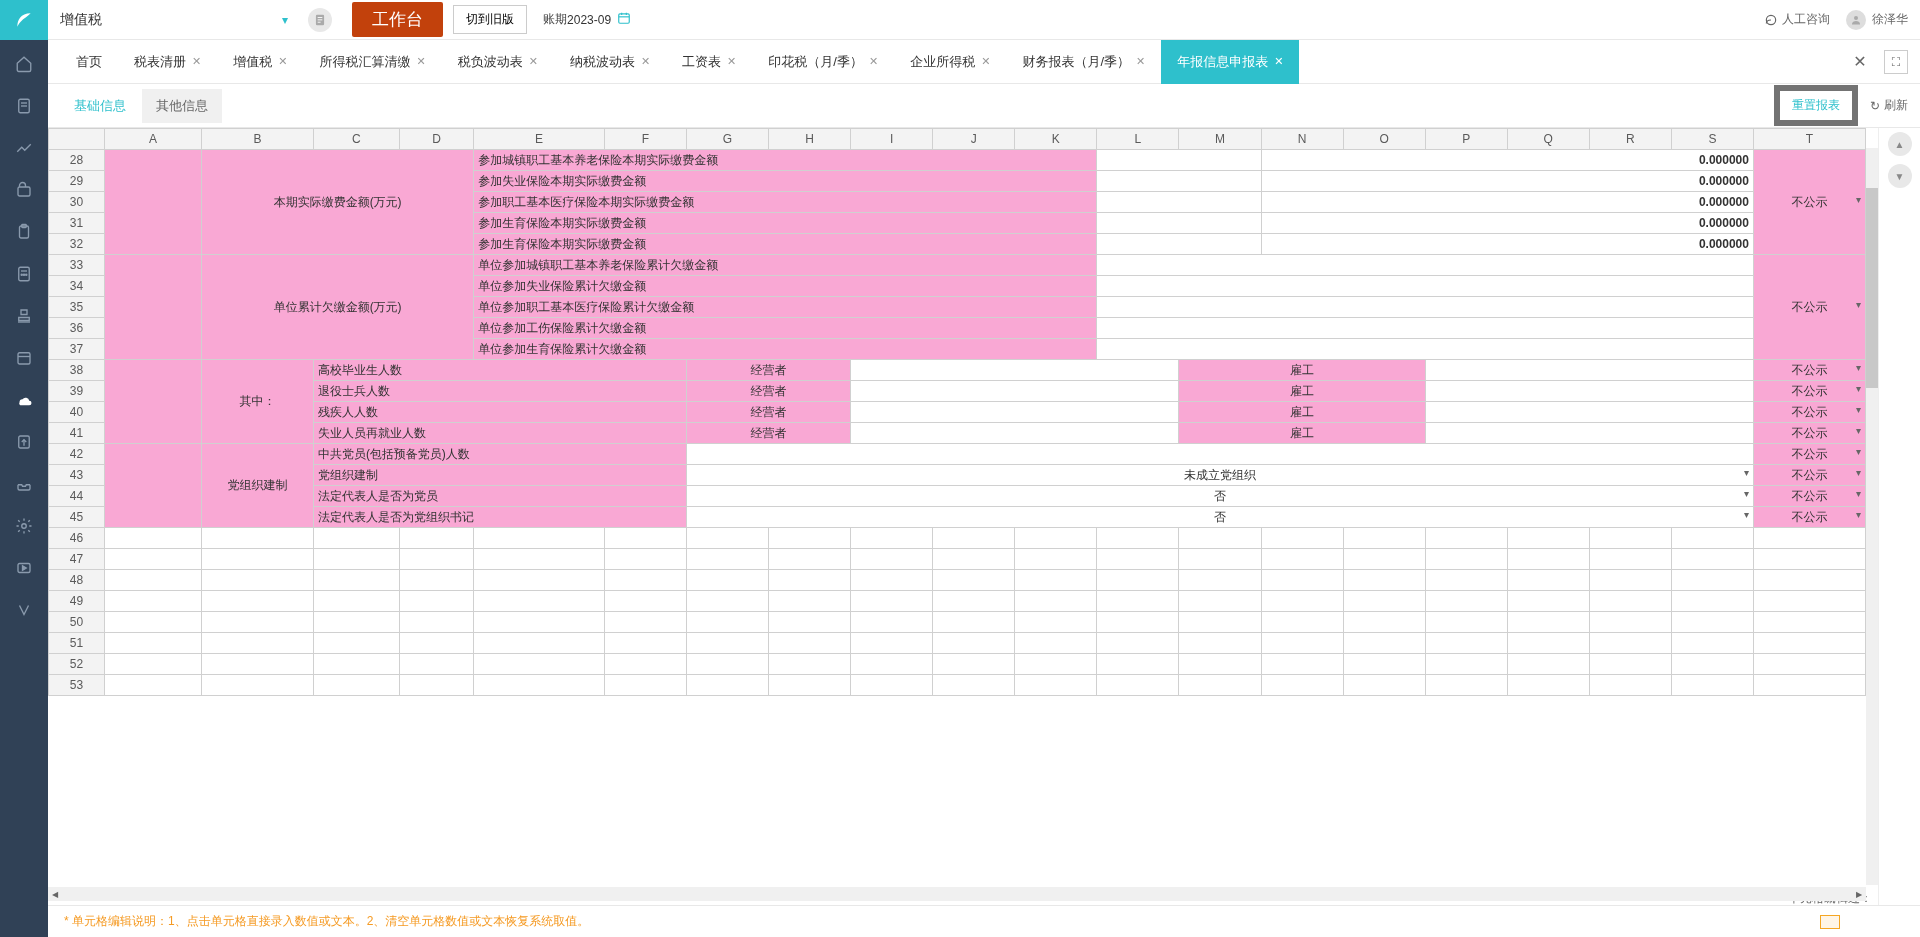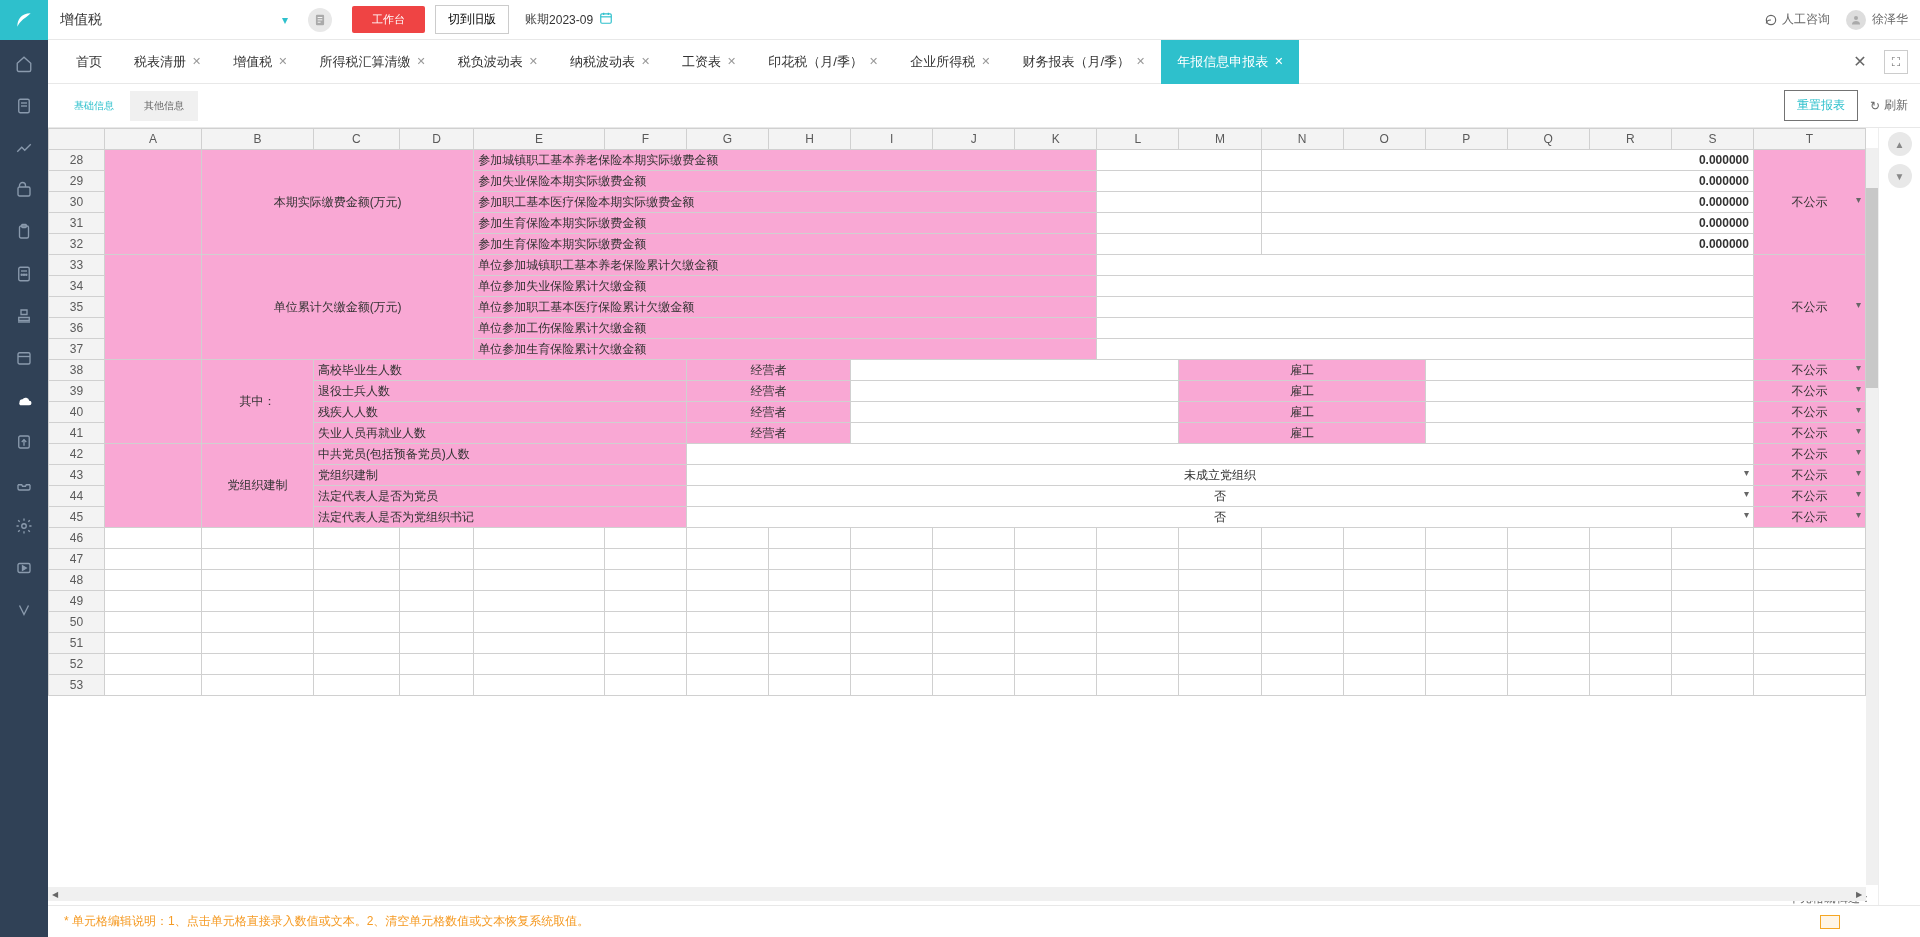--- a/index.html
+++ b/index.html
@@ -5,21 +5,21 @@
     * { margin: 0; padding: 0; box-sizing: border-box; }
     body { font-family: "Microsoft YaHei", Arial, sans-serif; font-size: 12px; color: #333; background: #fff; overflow: hidden; }
     
     
     .top-header { height: 40px; background: #fff; border-bottom: 1px solid #e8e8e8; display: flex; align-items: center; padding: 0 12px; }
     .logo-area { width: 48px; height: 40px; background: #2ec0cc; display: flex; align-items: center; justify-content: center; position: absolute; left: 0; top: 0; }
     .logo-area svg { fill: #fff; }
     .tax-selector { margin-left: 48px; display: flex; align-items: center; font-size: 14px; color: #333; cursor: pointer; }
     .chevron-down { margin-left: 180px; color: #2ec0cc; font-size: 12px; }
     .doc-icon { margin-left: 20px; width: 24px; height: 24px; border-radius: 50%; background: #e8e8e8; display: flex; align-items: center; justify-content: center; color: #999; }
-    .workspace-btn { margin-left: 20px; padding: 6px 20px; background: #ef4444; color: #fff; border: none; border-radius: 2px; cursor: pointer; font-size: 11px; }
+    .workspace-btn { margin-left: 20px; padding: 6px 20px; background: #c2410c; color: #fff; border: none; border-radius: 2px; cursor: pointer; font-size: 17px; }
     .old-version-btn { margin-left: 10px; padding: 5px 12px; background: #fff; border: 1px solid #ccc; cursor: pointer; font-size: 12px; }
     .period-label { margin-left: 16px; color: #404040; }
     .period-value { margin-left: 0; color: #333; }
     .cal-icon { margin-left: 6px; color: #2ec0cc; }
     .spacer { flex: 1; }
     .consult-link { display: flex; align-items: center; gap: 4px; color: #666; cursor: pointer; }
     .user-area { display: flex; align-items: center; gap: 6px; margin-left: 16px; color: #666; }
     .avatar { width: 20px; height: 20px; border-radius: 50%; background: #ddd; display: flex; align-items: center; justify-content: center; }
     
     
@@ -34,25 +34,25 @@
     .tabs-bar { height: 44px; background: #fff; border-bottom: 1px solid #e8e8e8; display: flex; align-items: center; padding: 0 12px; position: relative; }
     .tab-item { padding: 0 16px; height: 44px; display: flex; align-items: center; gap: 6px; cursor: pointer; font-size: 13px; color: #333; }
     .tab-item.active { background: #2ec0cc; color: #fff; }
     .tab-close { color: #999; font-size: 11px; }
     .tab-item.active .tab-close { color: #fff; }
     .tabs-right { position: absolute; right: 12px; display: flex; align-items: center; gap: 12px; }
     .tabs-right-btn { width: 24px; height: 24px; display: flex; align-items: center; justify-content: center; cursor: pointer; color: #666; border: 1px solid #ccc; }
     
     
     .sub-tabs-row { height: 44px; background: #fff; display: flex; align-items: center; padding: 0 12px; border-bottom: 1px solid #e8e8e8; }
-    .sub-tab { padding: 8px 14px; cursor: pointer; font-size: 10px; color: #666; font-family: Liberation Mono, monospace; }
+    .sub-tab { padding: 8px 14px; cursor: pointer; font-size: 13px; color: #666; font-family: Liberation Mono, monospace; }
     .sub-tab.active { color: #2ec0cc; background: #fff; }
     .sub-tab.inactive { background: #f0f0f0; color: #666; margin-left: 2px; }
     .sub-tabs-right { margin-left: auto; display: flex; align-items: center; gap: 12px; }
-    .reset-btn { padding: 6px 12px; border: 1px solid #737373; color: #2ec0cc; background: #fff; cursor: pointer; font-size: 12px; }
+    .reset-btn { padding: 6px 12px; border: 6px solid #737373; color: #2ec0cc; background: #fff; cursor: pointer; font-size: 12px; }
     .refresh-link { display: flex; align-items: center; gap: 4px; color: #666; cursor: pointer; }
     
     
     .sheet-container { flex: 1; display: flex; position: relative; overflow: hidden; }
     .sheet-wrapper { flex: 1; position: relative; overflow: hidden; padding-right: 54px; }
     .sheet-inner { position: absolute; inset: 0; right: 54px; }
     
     table.sheet { border-collapse: collapse; width: 100%; table-layout: fixed; }
     table.sheet th, table.sheet td { border: 1px solid #d0d0d0; height: 21px; font-size: 12px; padding: 0 4px; white-space: nowrap; overflow: hidden; }
     table.sheet th { background: #f3f3f3; color: #5a5a5a; font-weight: normal; text-align: center; }

